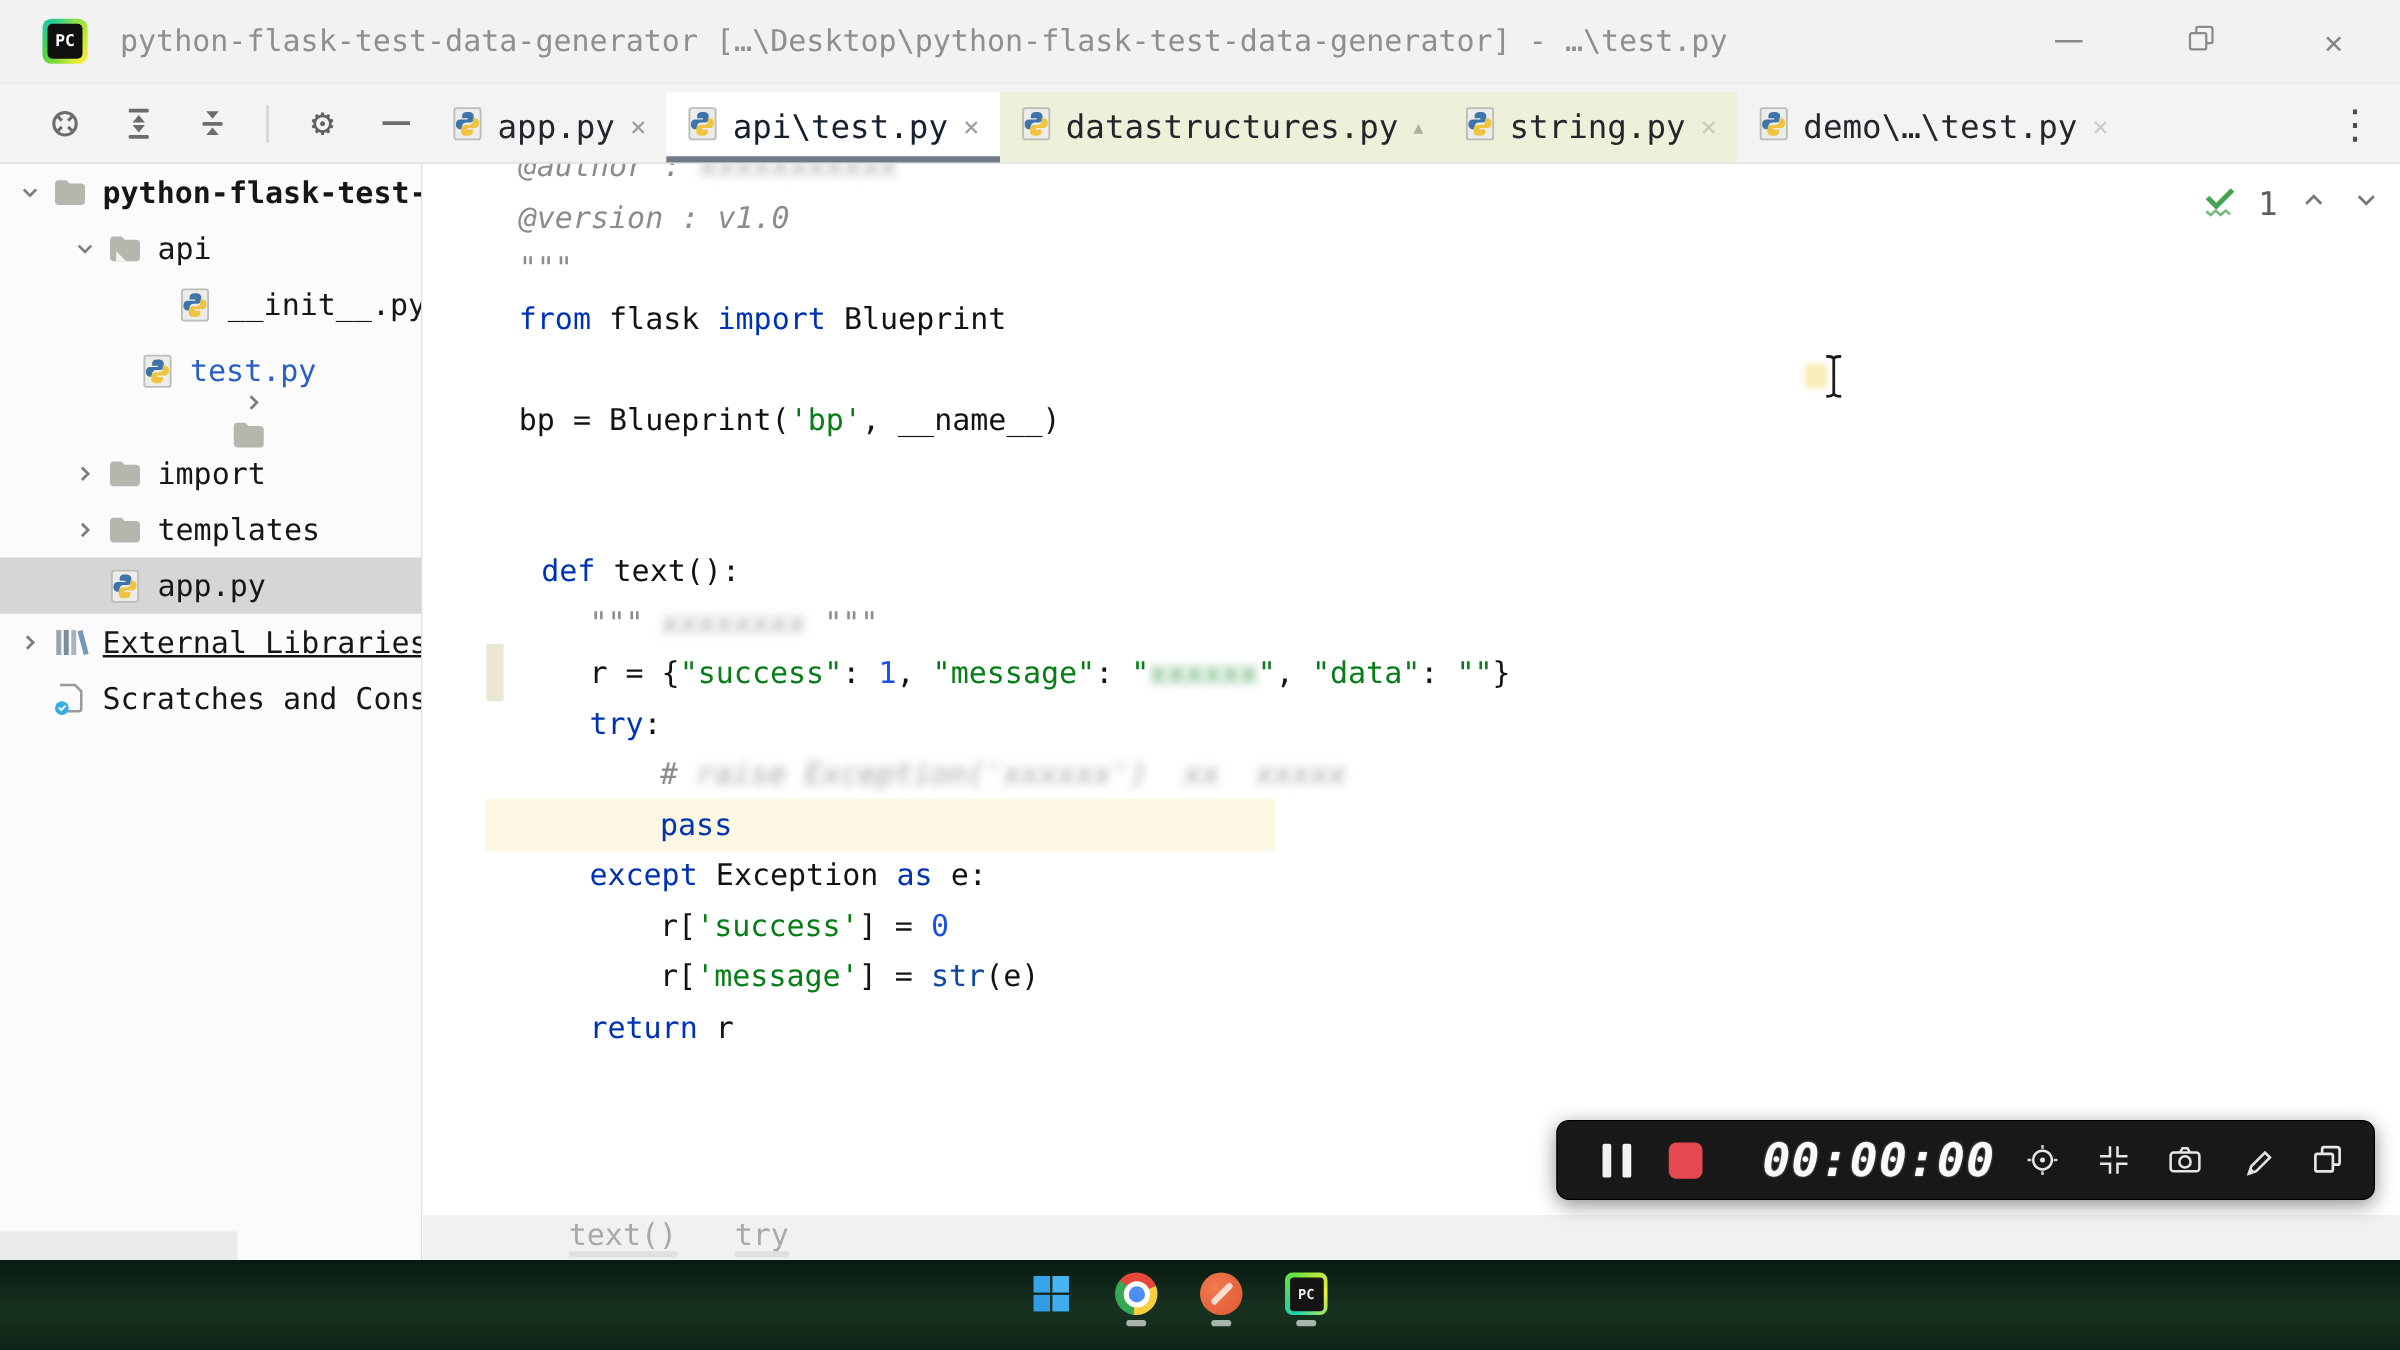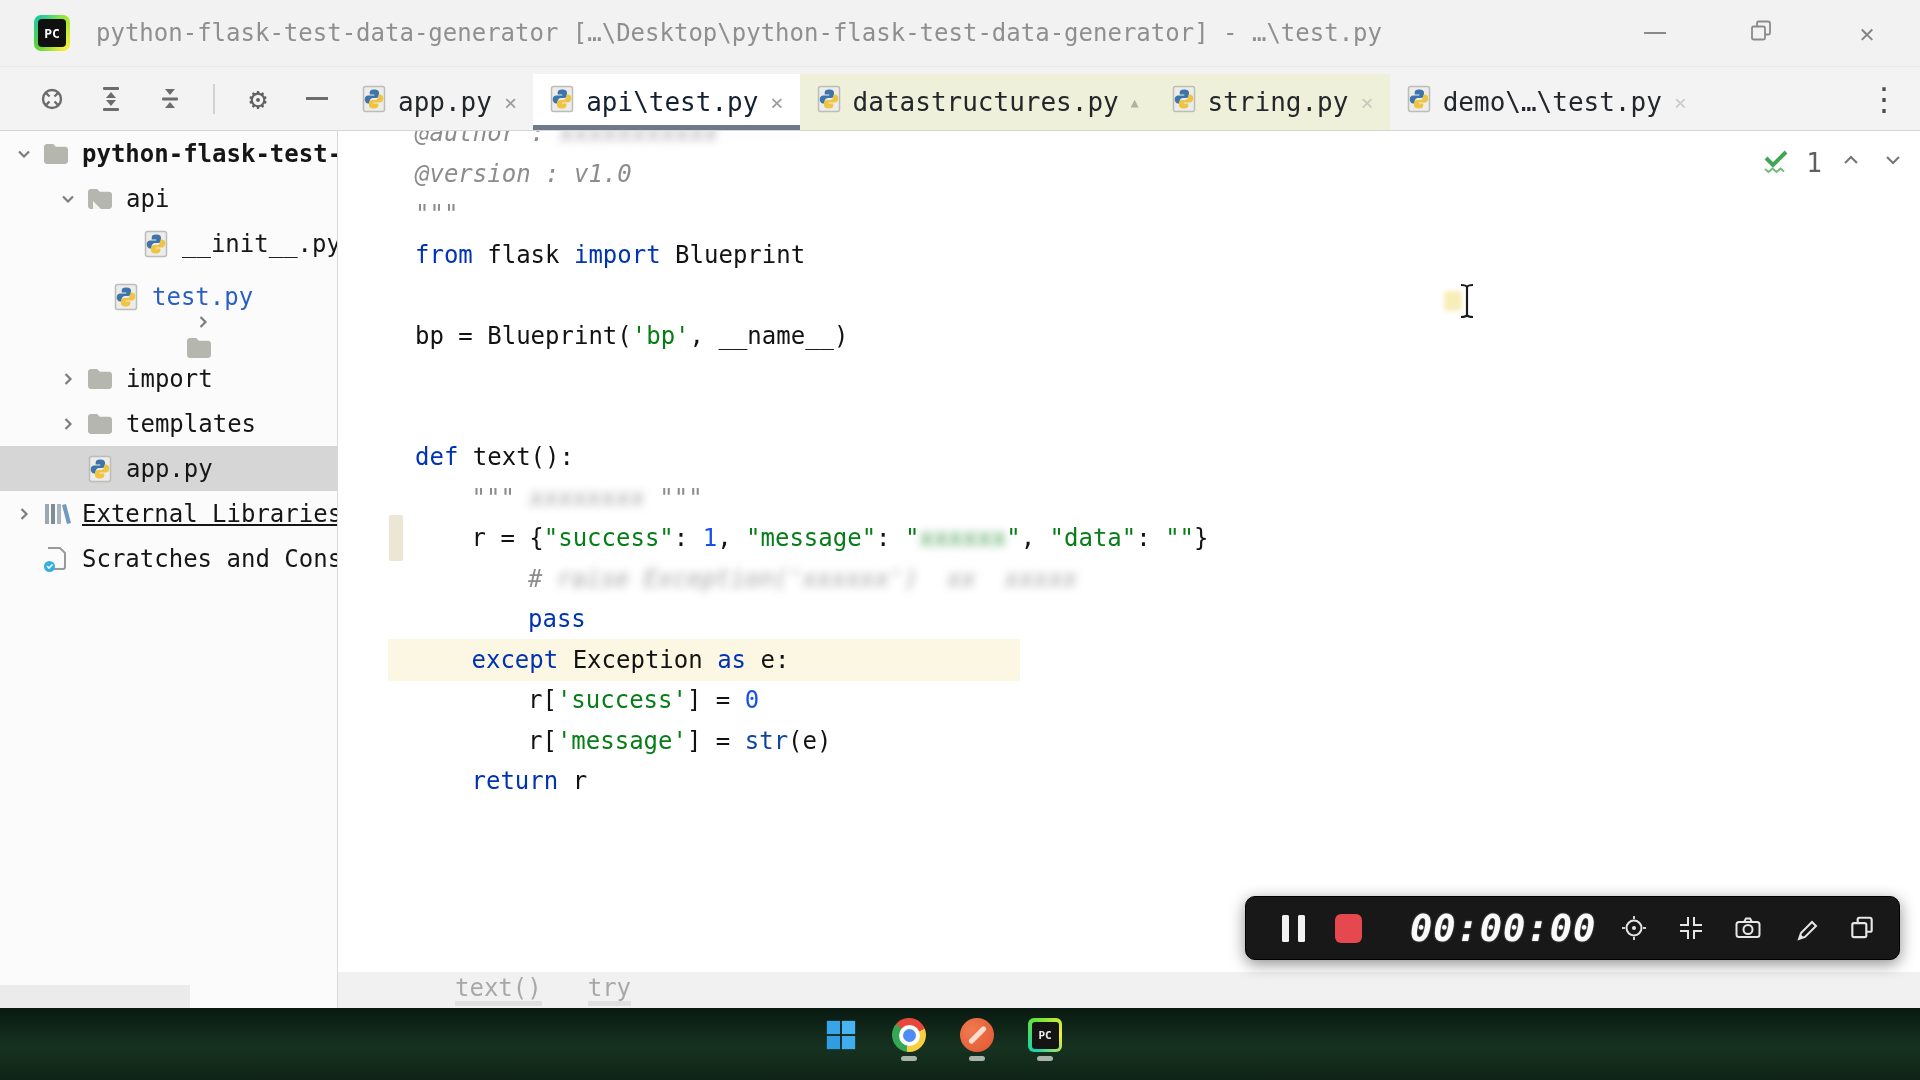--- a/index.html
+++ b/index.html
@@ -336,23 +336,24 @@
   <div class="gutter-strip"></div>
   <div class="code">
       <div class="code-line" style="padding-left: 0px;"><span class="seg-c">@author : </span><span class="seg-c blur">xxxxxxxxxxx</span></div>
       <div class="code-line" style="padding-left: 0px;"><span class="seg-c">@version : v1.0</span></div>
       <div class="code-line" style="padding-left: 0px;"><span class="seg-c">"""</span></div>
       <div class="code-line" style="padding-left: 0px;"><span class="seg-k">from</span><span class="seg-p"> flask </span><span class="seg-k">import</span><span class="seg-p"> Blueprint</span></div>
       <div class="code-line" style="padding-left: 0px;"></div>
       <div class="code-line" style="padding-left: 0px;"><span class="seg-p">bp = Blueprint(</span><span class="seg-s">'bp'</span><span class="seg-p">, __name__)</span></div>
       <div class="code-line" style="padding-left: 0px;"></div>
       <div class="code-line" style="padding-left: 0px;"></div>
-      <div class="code-line" style="padding-left: 0px;"><span class="seg-k">def</span><span class="seg-p"> text():</span></div>
+      <div class="code-line" style="padding-left: 0px; margin-left: 18px;"><span class="seg-k">def</span><span class="seg-p"> text():</span></div>
       <div class="code-line" style="padding-left: 56.5px;"><span class="seg-c">""" </span><span class="seg-c blur">xxxxxxxx</span><span class="seg-c"> """</span></div>
       <div class="code-line" style="padding-left: 56.5px;"><span class="seg-p">r = {</span><span class="seg-s">"success"</span><span class="seg-p">: </span><span class="seg-n">1</span><span class="seg-p">, </span><span class="seg-s">"message"</span><span class="seg-p">: </span><span class="seg-s">"</span><span class="seg-s blur">xxxxxx</span><span class="seg-s">"</span><span class="seg-p">, </span><span class="seg-s">"data"</span><span class="seg-p">: </span><span class="seg-s">""</span><span class="seg-p">}</span></div>
+      <div class="code-line" style="padding-left: 56.5px;"><span class="seg-k">try</span><span class="seg-p">:</span></div>
       <div class="code-line" style="padding-left: 113px;"><span class="seg-c"># </span><span class="seg-c blur">raise Exception('xxxxxx')  xx  xxxxx</span></div>
       <div class="code-line" style="padding-left: 113px;"><span class="seg-k">pass</span></div>
       <div class="code-line" style="padding-left: 56.5px;"><span class="seg-k">except</span><span class="seg-p"> Exception </span><span class="seg-k">as</span><span class="seg-p"> e:</span></div>
       <div class="code-line" style="padding-left: 113px;"><span class="seg-p">r[</span><span class="seg-s">'success'</span><span class="seg-p">] = </span><span class="seg-n">0</span></div>
       <div class="code-line" style="padding-left: 113px;"><span class="seg-p">r[</span><span class="seg-s">'message'</span><span class="seg-p">] = </span><span class="seg-b">str</span><span class="seg-p">(e)</span></div>
       <div class="code-line" style="padding-left: 56.5px;"><span class="seg-k">return</span><span class="seg-p"> r</span></div>
     </div>
   <div class="inspection">
     <span><svg width="30" height="30" viewBox="0 0 30 30" fill="none">
           <path d="M6 13l7 7L26 7" stroke="#43a454" stroke-width="4"></path>

